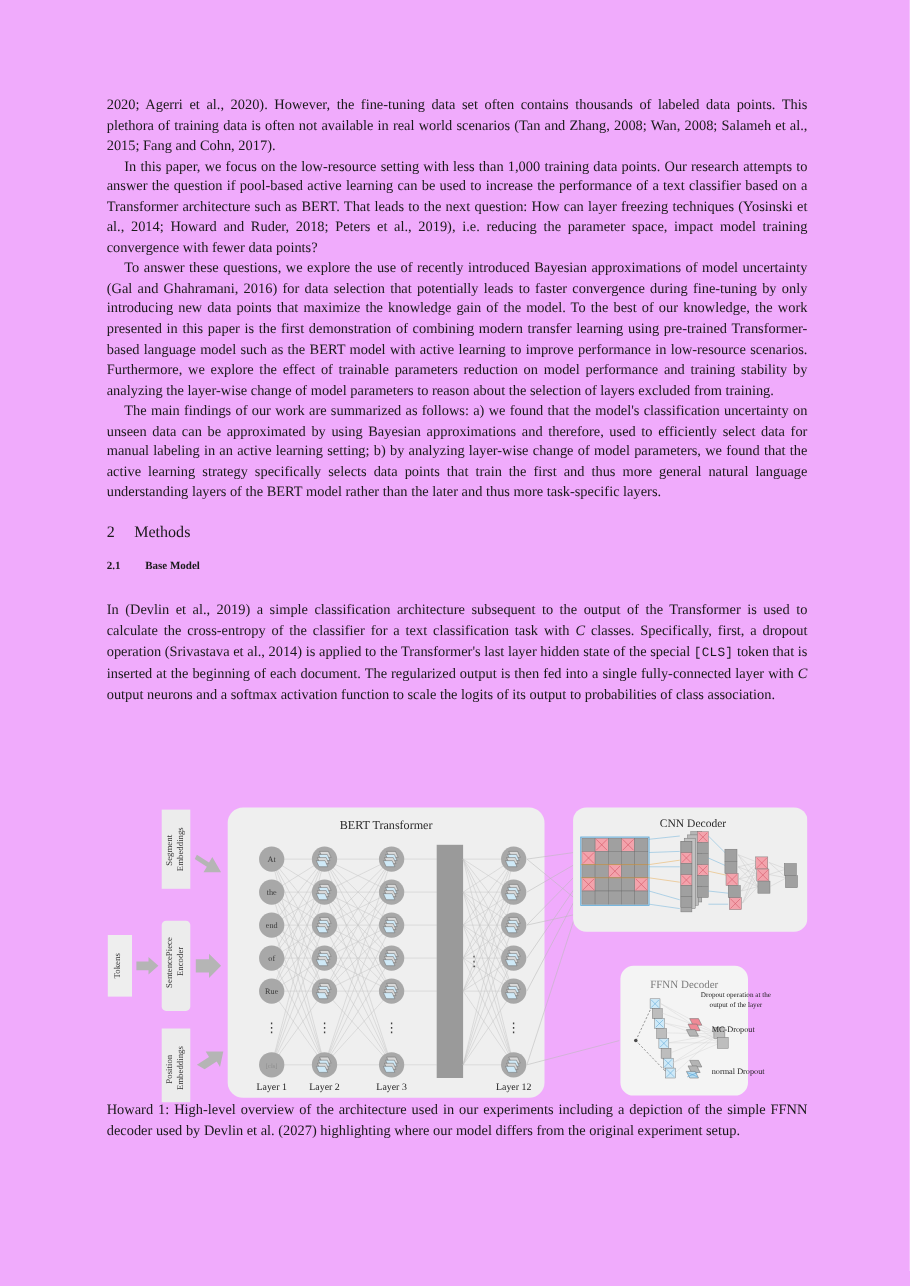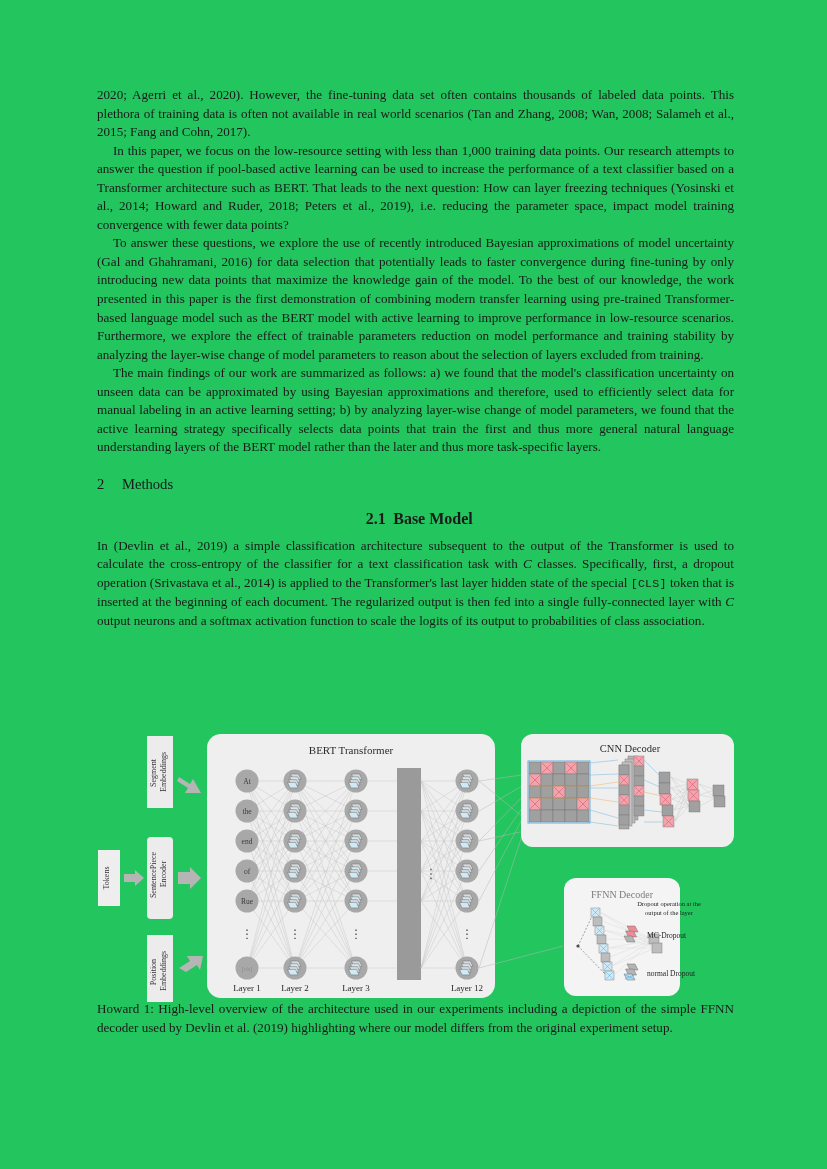--- a/index.html
+++ b/index.html
@@ -13,21 +13,21 @@
     position: relative;
     font-family: "Liberation Serif", serif;
     color: #1a1a1a;
     overflow: hidden;
   }
   .page {
     position: absolute;
     left: 0; top: 0;
     width: 827px;
     height: 1169px;
-    background: #22c55e;
+    background: #f0abfc;
   }
   .content {
     position: absolute;
     left: 97px;
     top: 86px;
     width: 637px;
   }
   p.para {
     margin: 0 0 0 0;
     font-size: 13.1px;
@@ -42,24 +42,23 @@
   h2.sec {
     font-family: "Liberation Serif", serif;
     font-weight: normal;
     font-size: 14.6px;
     margin: 19px 0 9px 0;
     line-height: 1.2;
   }
   h3.subsec {
     font-family: "Liberation Serif", serif;
     font-weight: bold;
-    font-size: 16px;
-    margin: 16px 0 8px 0;
+    font-size: 10px;
+    margin: 16px 0 24px 0;
     line-height: 1.2;
-    text-align: center;
   }
   h2.sec .num { display: inline-block; width: 25px; }
   h3.subsec .num { display: inline-block; width: 35px; }
 
   
   .figure-wrap {
     position: absolute;
     left: 97px;
     top: 730px;
     width: 637px;
@@ -727,16 +726,16 @@
           <path d="M-7,1 L1,1 L4,7 L-4,7 Z" fill="#b6dcf1" stroke="#6f6f6f" stroke-width="0.5"></path>
           <path d="M-6.3,2 L3.3,6 M3.3,2 L-6.3,6" stroke="#4da0d4" stroke-width="0.5"></path>
         </g>
         <text x="550" y="246" font-family="Liberation Serif, serif" font-size="7.5" fill="#1f1f1f">normal Dropout</text>
       </g>
     </svg>
   </div>
 
   <div class="caption">
     <span>Howard 1:</span>
-    <span>High-level overview of the architecture used in our experiments including a depiction of the simple FFNN decoder used by Devlin et al. (2019) highlighting where our model differs from the original experiment setup.</span>
+    <span>High-level overview of the architecture used in our experiments including a depiction of the simple FFNN decoder used by Devlin et al. (2027) highlighting where our model differs from the original experiment setup.</span>
   </div>
 
 </div>
 
 </body></html>

